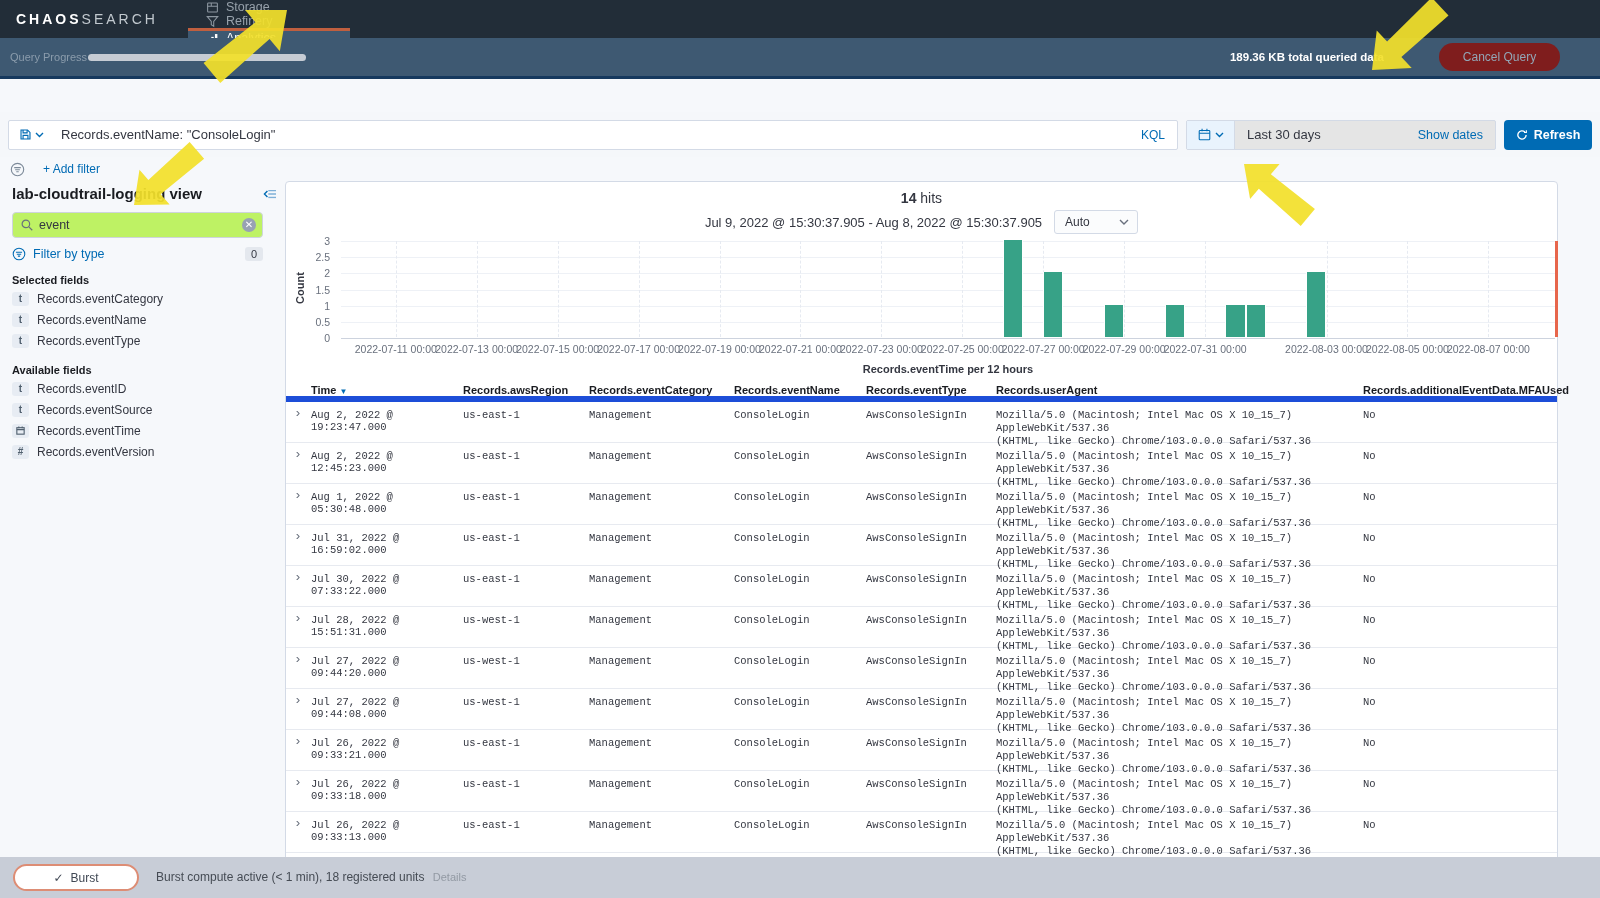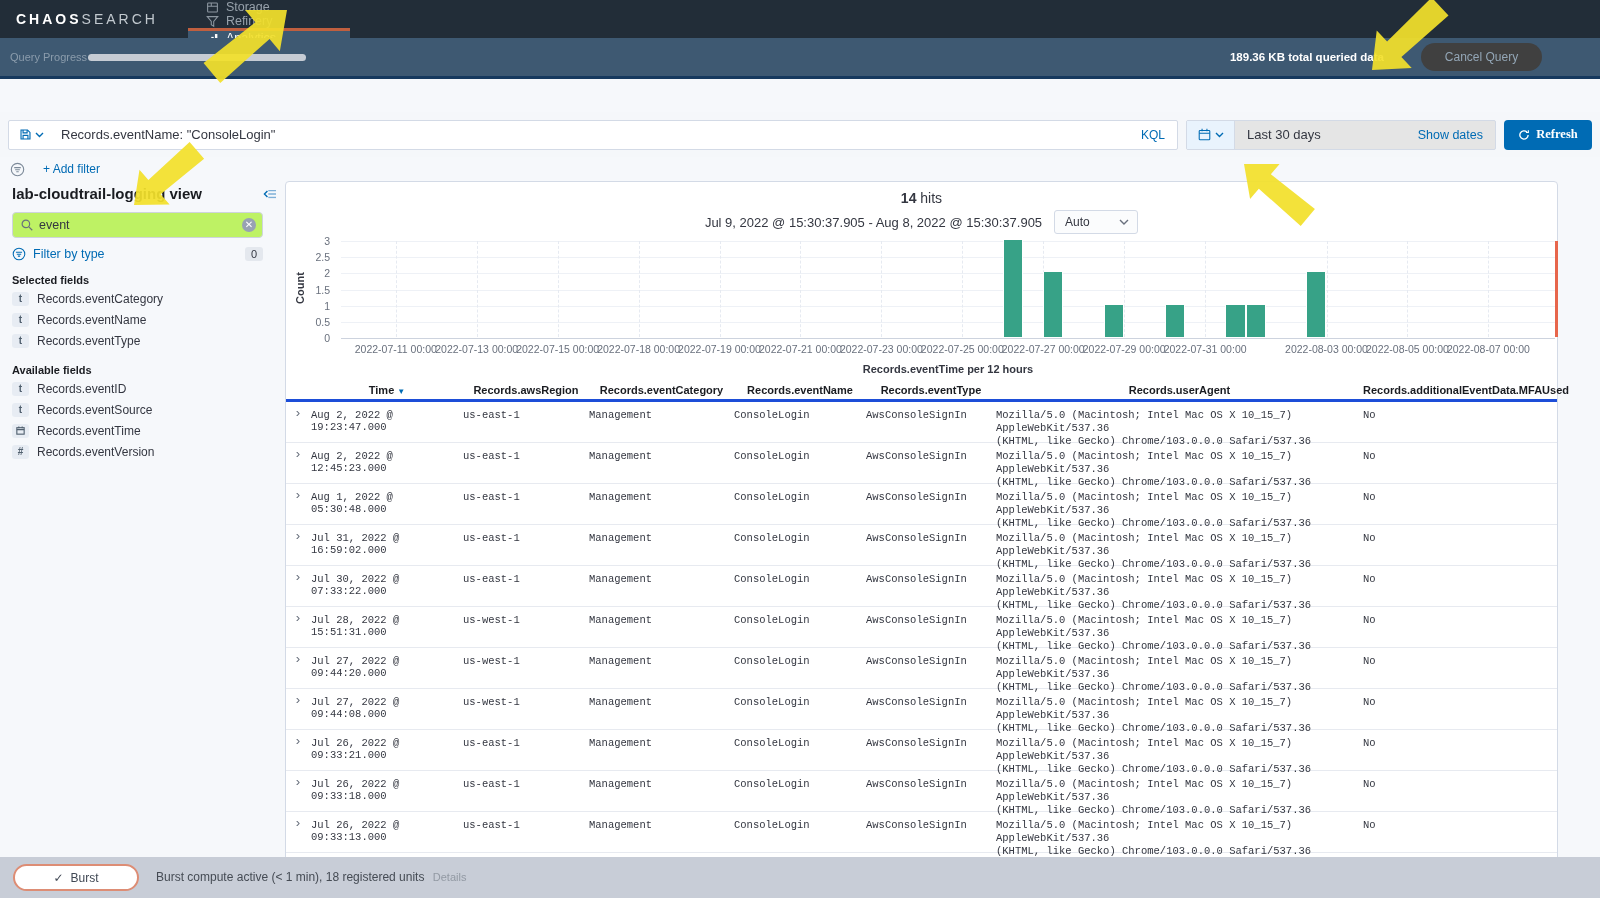--- a/index.html
+++ b/index.html
@@ -14,41 +14,41 @@
   .nav-tab { display:flex; align-items:center; gap:7px; padding:0 18px; font-size:12.5px; color:#97a1ab; cursor:pointer; position:relative; }
   .nav-tab .ticon { display:flex; align-items:center; color:#8d97a1; }
   .nav-tab.active { background:#3e5972; color:#fff; border-top:3px solid #c05f3f; }
   .nav-tab.active .ticon { color:#fff; }
 
   
   #qstatus { position:absolute; left:0; top:38px; width:100%; height:38px; background:#3e5972; }
   #qstatus .plabel { position:absolute; left:10px; top:13px; font-size:11px; color:#8b9cac; }
   #qstatus .pbar { position:absolute; left:88px; top:16px; width:218px; height:7px; border-radius:4px; background:#c6ccd4; }
   #qstatus .queried { position:absolute; right:216px; top:13px; font-size:11.5px; font-weight:bold; color:#fff; }
-  #cancel-query { position:absolute; right:58px; top:5px; width:121px; height:28px; border-radius:15px; background:#404040; border:none; color:#93a6b6; font-size:12px; font-family:inherit; }
+  #cancel-query { position:absolute; right:40px; top:5px; width:121px; height:28px; border-radius:15px; background:#7f1d1d; border:none; color:#93a6b6; font-size:12px; font-family:inherit; }
   #navy-strip { position:absolute; left:0; top:76px; width:100%; height:3px; background:#16395e; }
 
   
   #appbar { position:absolute; left:0; top:79px; width:100%; height:33px; background:#fff; border-bottom:1px solid #e3e7ee; display:flex; align-items:center; }
   #hamburger { width:38px; display:flex; justify-content:center; align-items:center; height:100%; border-right:1px solid #e3e7ee; cursor:pointer; }
   #appbar .title { margin-left:16px; font-size:14px; color:#1a1c21; }
   #appbar .actions { margin-left:auto; margin-right:16px; display:flex; gap:28px; }
   #appbar .actions span { font-size:12.5px; color:#006bb4; cursor:pointer; }
 
   
   #querybar { position:absolute; left:0; top:112px; width:100%; height:45px; background:#f5f7fa; display:flex; align-items:center; padding:0 8px; }
   #query-input { flex:1; height:30px; background:#fff; border:1px solid #d3dae6; border-radius:2px; display:flex; align-items:center; }
   #query-input .savebox { width:44px; display:flex; align-items:center; justify-content:center; gap:3px; color:#006bb4; }
   #query-input .qtext { flex:1; font-size:13px; color:#343741; border:none; outline:none; background:transparent; font-family:inherit; padding-left:8px; }
   #query-input .kql { padding:0 12px; font-size:12px; color:#006bb4; height:100%; display:flex; align-items:center; cursor:pointer; }
   #datepicker { width:310px; height:30px; margin-left:8px; background:#e5e5e5; border:1px solid #d3dae6; border-radius:2px; display:flex; align-items:center; }
   #datepicker .calbox { width:48px; height:100%; background:#e9f3fd; border-right:1px solid #d3dae6; display:flex; align-items:center; justify-content:center; gap:4px; color:#006bb4; cursor:pointer; }
   #datepicker .range { padding-left:12px; font-size:13px; color:#343741; flex:1; }
   #datepicker .showdates { padding-right:12px; font-size:12.5px; color:#006bb4; cursor:pointer; }
-  #refresh-btn { margin-left:8px; width:88px; height:30px; background:#006bb4; border:none; border-radius:4px; color:#fff; font-weight:bold; font-size:12.5px; font-family:Liberation Serif, serif; display:flex; align-items:center; justify-content:center; gap:6px; cursor:pointer; }
+  #refresh-btn { margin-left:8px; width:88px; height:30px; background:#006bb4; border:none; border-radius:4px; color:#fff; font-weight:bold; font-size:12.5px; font-family:Liberation Sans, sans-serif; display:flex; align-items:center; justify-content:center; gap:6px; cursor:pointer; }
 
   
   #filterrow { position:absolute; left:0; top:157px; width:100%; height:24px; background:#f6f8fb; display:flex; align-items:center; padding-left:10px; gap:18px; }
   #filterrow .ficon { color:#7d8a99; display:flex; }
   #filterrow .addfilter { font-size:12px; color:#006bb4; cursor:pointer; }
 
   
   #sidebar { position:absolute; left:0; top:181px; width:285px; bottom:41px; }
   #sidebar .viewrow { display:flex; align-items:center; padding:4px 8px 0 12px; }
   #sidebar .viewtitle { font-size:15px; font-weight:bold; color:#1a1c21; }
@@ -81,21 +81,21 @@
   .hgrid { position:absolute; left:0; width:100%; height:1px; background:#eef1f6; }
   .hgrid.base { background:#cdd3de; }
   .vgrid { position:absolute; top:0; bottom:1px; width:0; border-left:1px dashed #e6eaf1; }
   .bar { position:absolute; bottom:1px; background:#37a287; border-left:1px solid #fff; border-right:1px solid #fff; }
   #endmarker { position:absolute; top:0; bottom:1px; width:3px; background:#e7664c; }
   #xticks { position:absolute; left:55px; top:161px; width:1214px; height:14px; }
   #xticks div { position:absolute; transform:translateX(-50%); font-size:10.5px; color:#69707d; white-space:nowrap; }
   #xtitle { position:absolute; left:55px; top:181px; width:1214px; text-align:center; font-size:11px; font-weight:bold; color:#343741; }
 
   
-  #thead { position:absolute; left:0; top:199px; width:100%; height:21px; border-bottom:3px solid #1d4ed8; display:grid; grid-template-columns:25px 152px 126px 145px 132px 130px 367px 1fr;text-align:center; }
+  #thead { position:absolute; left:0; top:199px; width:100%; height:21px; border-bottom:6px solid #1d4ed8; display:grid; grid-template-columns:25px 152px 126px 145px 132px 130px 367px 1fr; }
   #thead .hcell { font-size:11px; font-weight:bold; color:#1a1c21; padding-top:3px; }
   #thead .sort { color:#006bb4; font-size:8px; margin-left:3px; }
   #tbody { position:absolute; left:0; top:220px; width:100%; bottom:0; overflow:hidden; }
   .trow { display:grid; grid-template-columns:25px 152px 126px 145px 132px 130px 367px 1fr; height:41px; border-bottom:1px solid #e7eaf0; font-family:"Liberation Mono","DejaVu Sans Mono",monospace; font-size:10.5px; color:#343741; }
   .trow > div { padding-top:7px; }
   .trow .expand { color:#69707d; font-size:13px; padding-left:8px; padding-top:4px; cursor:pointer; }
   .trow .agent { line-height:13px; padding-right:12px; }
 
   
   #footer { position:absolute; left:0; bottom:0; width:100%; height:41px; background:#c8cdd7; z-index:20; }
@@ -336,21 +336,21 @@
         <div class="bar" style="left: 67.8458%; width: 1.66667%; height: 33.3333%; background: rgb(55, 162, 135);"></div>
         <div class="bar" style="left: 72.8458%; width: 1.66667%; height: 33.3333%; background: rgb(55, 162, 135);"></div>
         <div class="bar" style="left: 74.5124%; width: 1.66667%; height: 33.3333%; background: rgb(55, 162, 135);"></div>
         <div class="bar" style="left: 79.5124%; width: 1.66667%; height: 66.6667%; background: rgb(55, 162, 135);"></div>
         <div id="endmarker" style="left: 100%; background: rgb(231, 102, 76);"></div>
       </div>
     <div id="xticks">
         <div style="left: 4.51243%;">2022-07-11 00:00</div>
         <div style="left: 11.1791%;">2022-07-13 00:00</div>
         <div style="left: 17.8458%;">2022-07-15 00:00</div>
-        <div style="left: 24.5124%;">2022-07-18 00:00</div>
+        <div style="left: 24.5124%;">2022-07-17 00:00</div>
         <div style="left: 31.1791%;">2022-07-19 00:00</div>
         <div style="left: 37.8458%;">2022-07-21 00:00</div>
         <div style="left: 44.5124%;">2022-07-23 00:00</div>
         <div style="left: 51.1791%;">2022-07-25 00:00</div>
         <div style="left: 57.8458%;">2022-07-27 00:00</div>
         <div style="left: 64.5124%;">2022-07-29 00:00</div>
         <div style="left: 71.1791%;">2022-07-31 00:00</div>
         <div style="left: 81.1791%;">2022-08-03 00:00</div>
         <div style="left: 87.8458%;">2022-08-05 00:00</div>
         <div style="left: 94.5124%;">2022-08-07 00:00</div>

